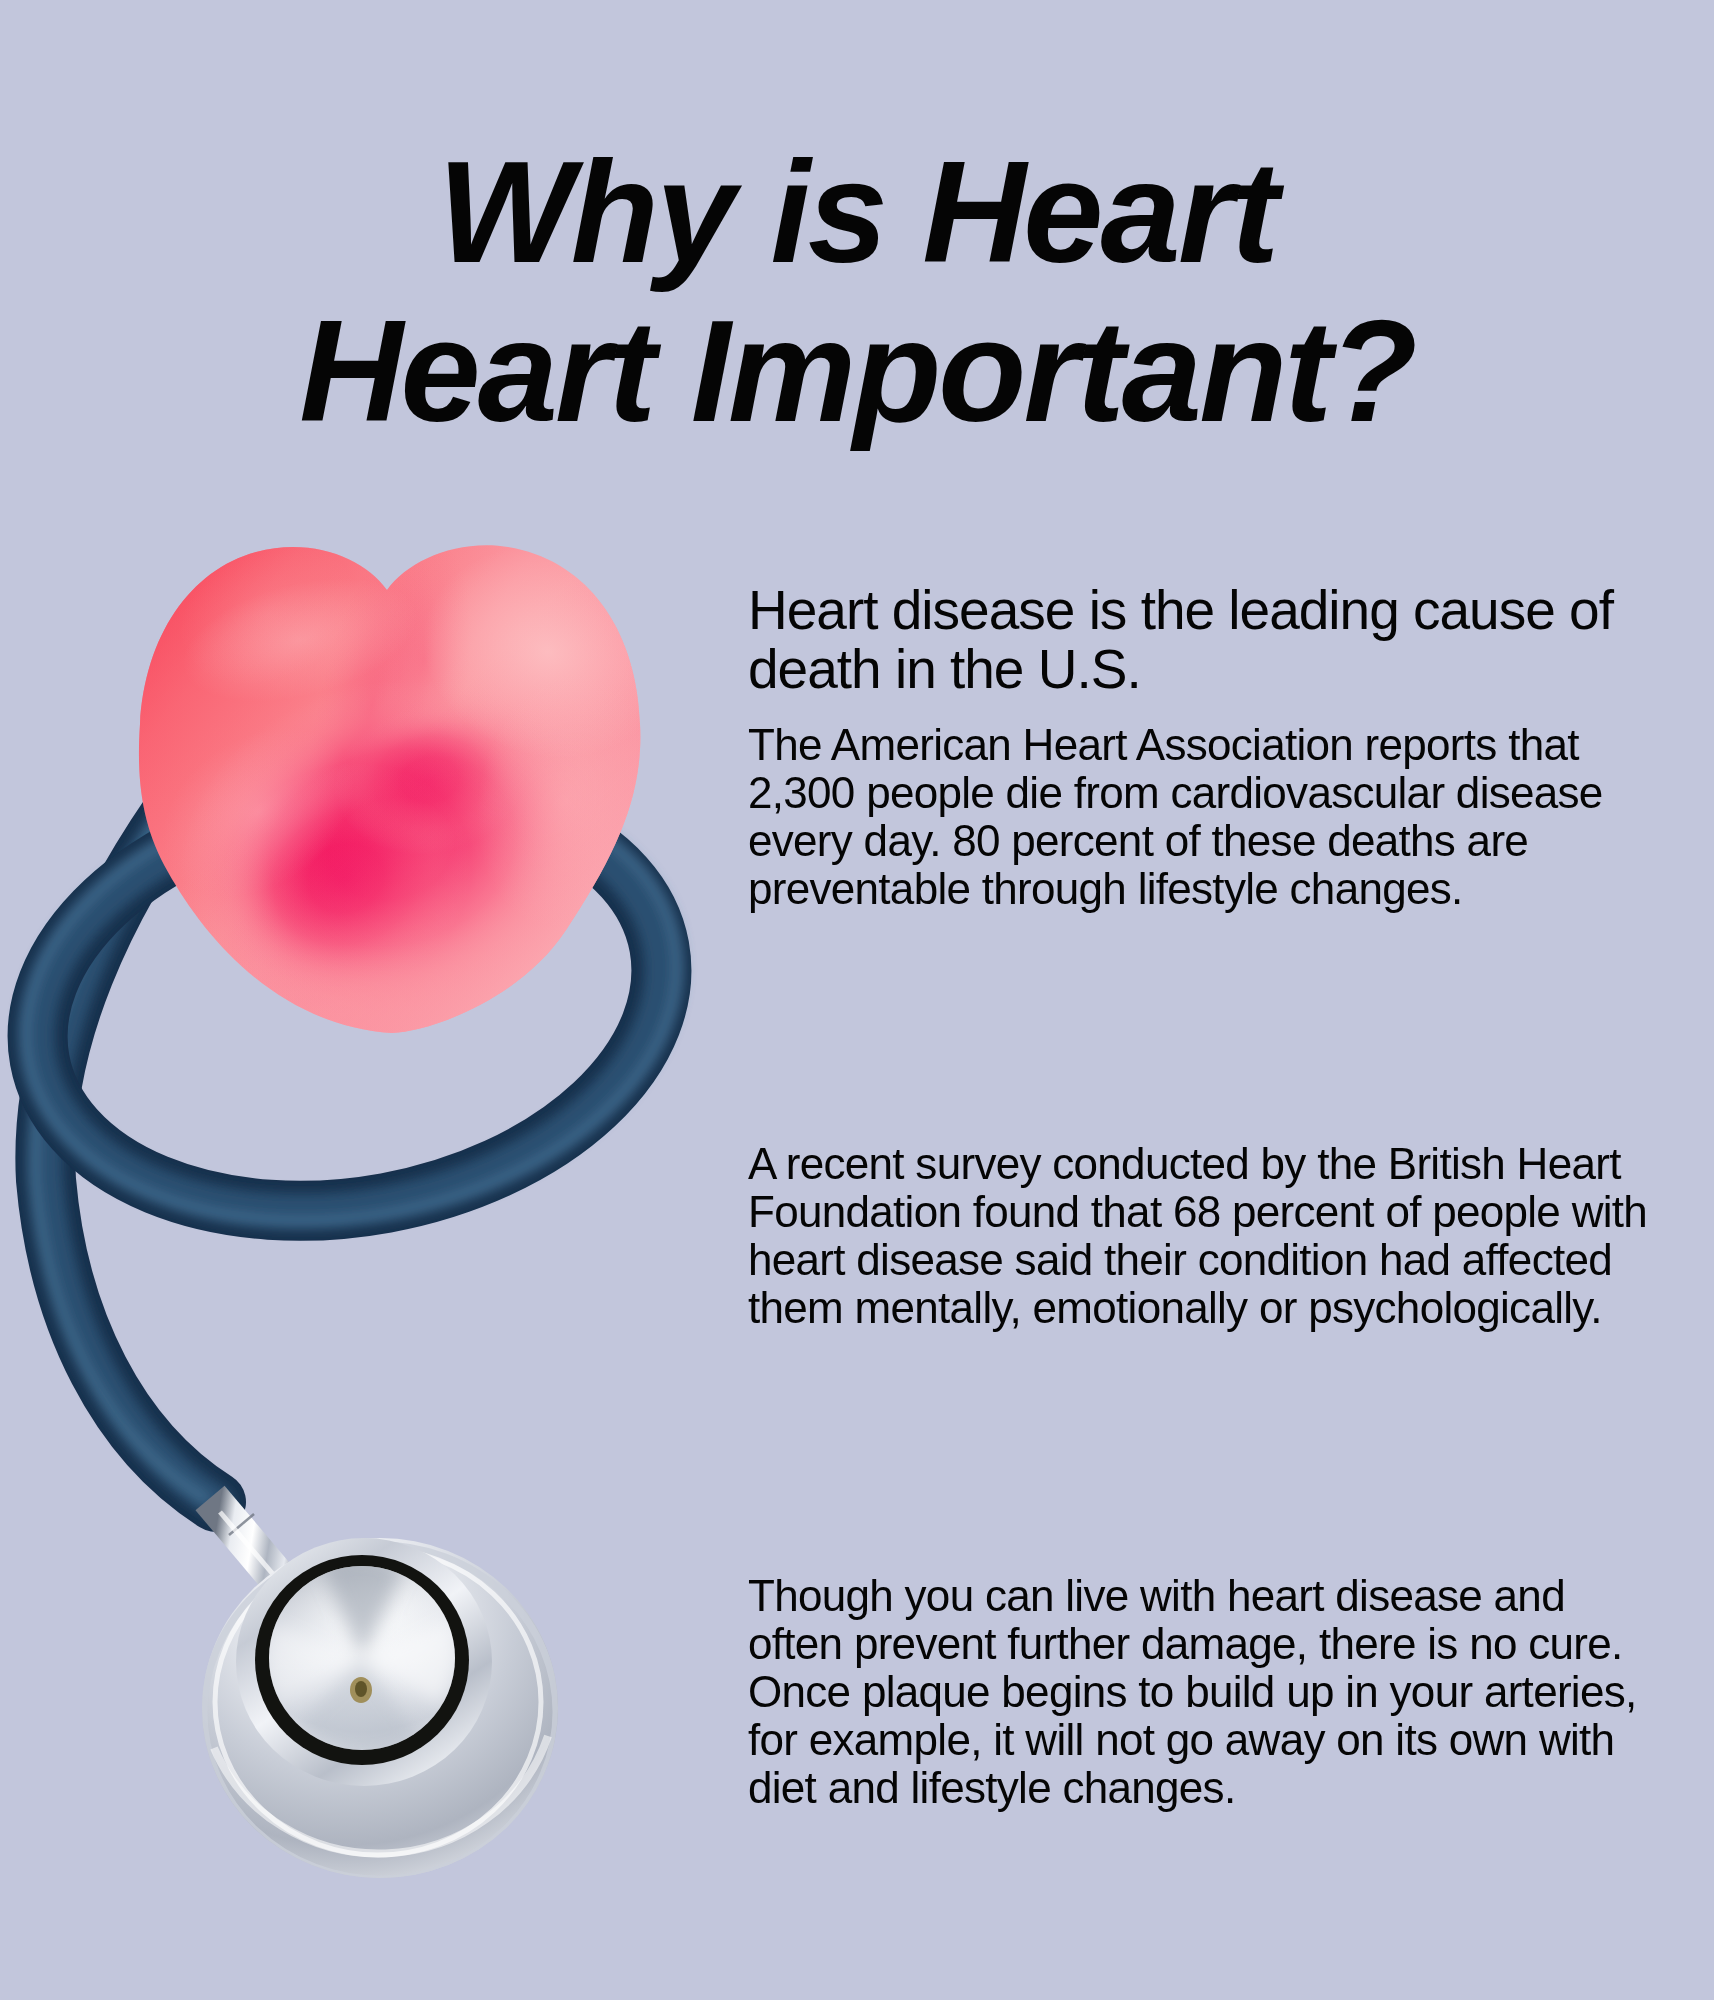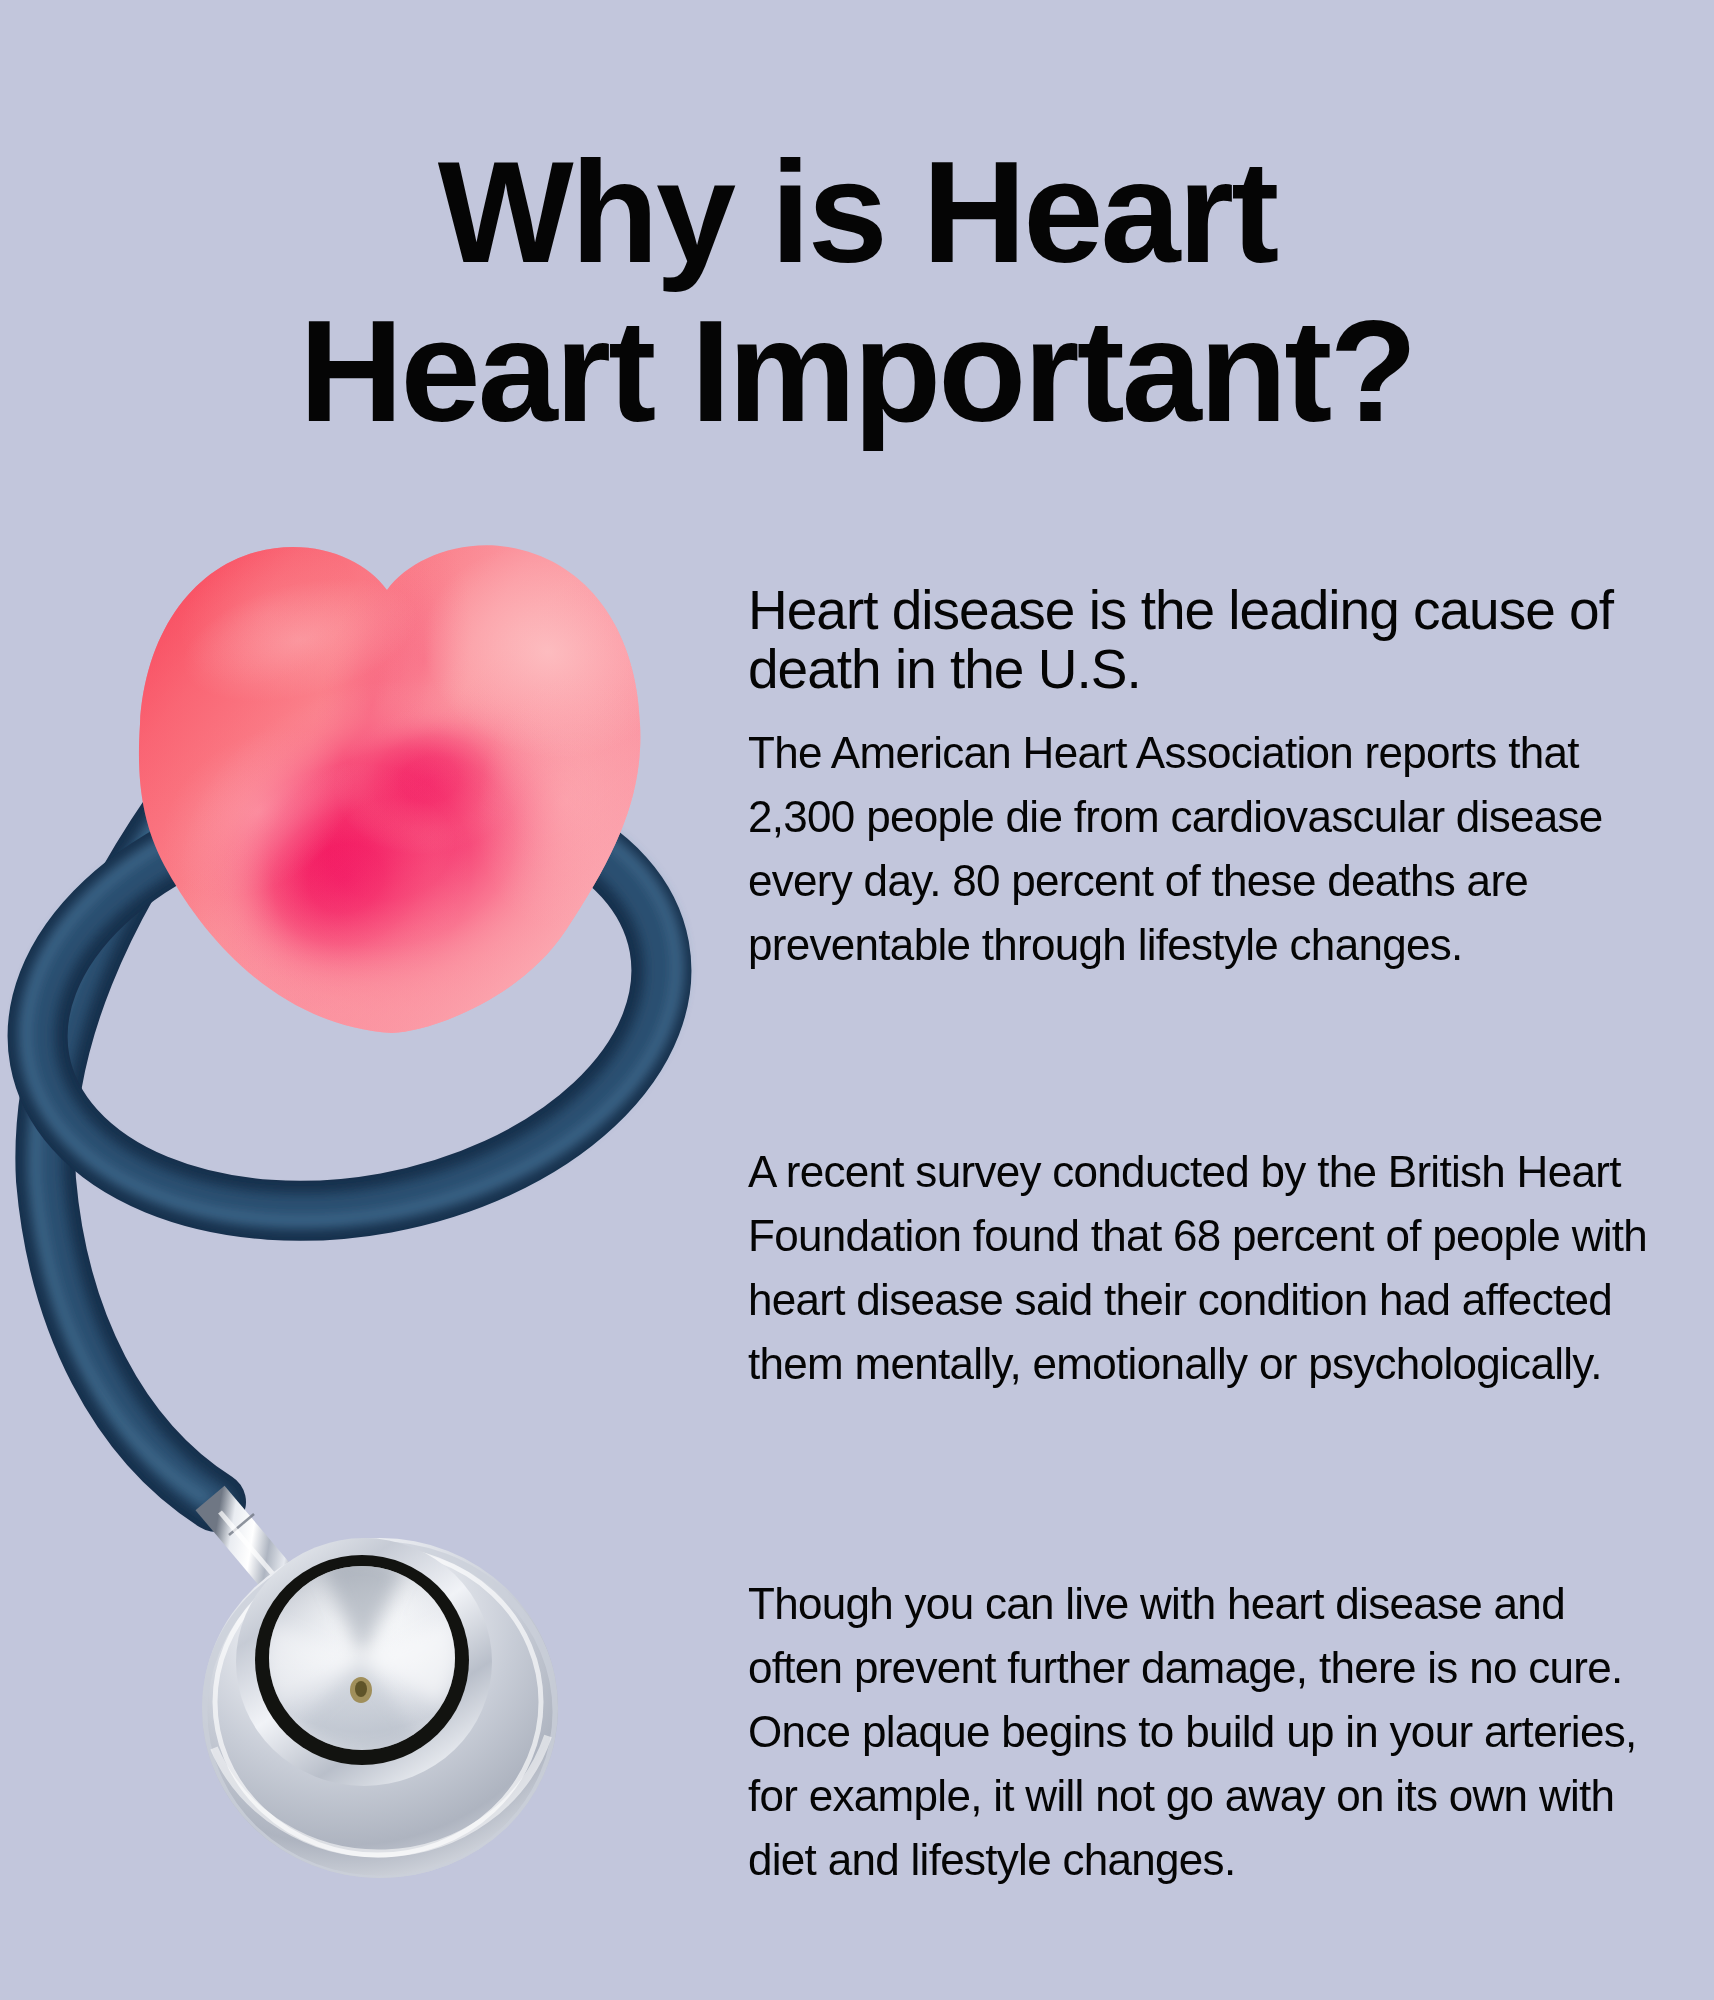--- a/index.html
+++ b/index.html
@@ -7,28 +7,28 @@
   html,body{width:1714px;height:2000px;overflow:hidden;}
   body{
     background:#c2c6dc;
     font-family:"Liberation Sans", sans-serif;
     color:#050505;
   }
   #page{position:relative;width:1714px;height:2000px;overflow:hidden;background:#c2c6dc;}
 
   .title{
     position:absolute;left:0;top:133px;width:1714px;text-align:center;
-    font-weight:bold;font-size:144px;line-height:159px;letter-spacing:-2.8px;
+    font-weight:bold;font-size:144px;line-height:159px;letter-spacing:-2.8px;font-style:italic;
   }
   .photo{position:absolute;left:0;top:0;width:760px;height:2000px;}
 
   .sec-h{position:absolute;left:748px;width:906px;
          font-size:55px;font-weight:normal;line-height:59px;letter-spacing:-1px;}
   .sec-p{position:absolute;left:748px;width:906px;
-         font-size:44px;line-height:64px;letter-spacing:-0.7px;}
+         font-size:44px;line-height:48px;letter-spacing:-0.7px;}
 </style>
 </head>
 <body>
 
 <div id="page">
 
   <h1 class="title"><span>Why is Heart</span><br><span>Heart Important?</span></h1>
 
   <div class="photo">
     <svg width="760" height="2000" viewBox="0 0 760 2000" xmlns="http://www.w3.org/2000/svg">

